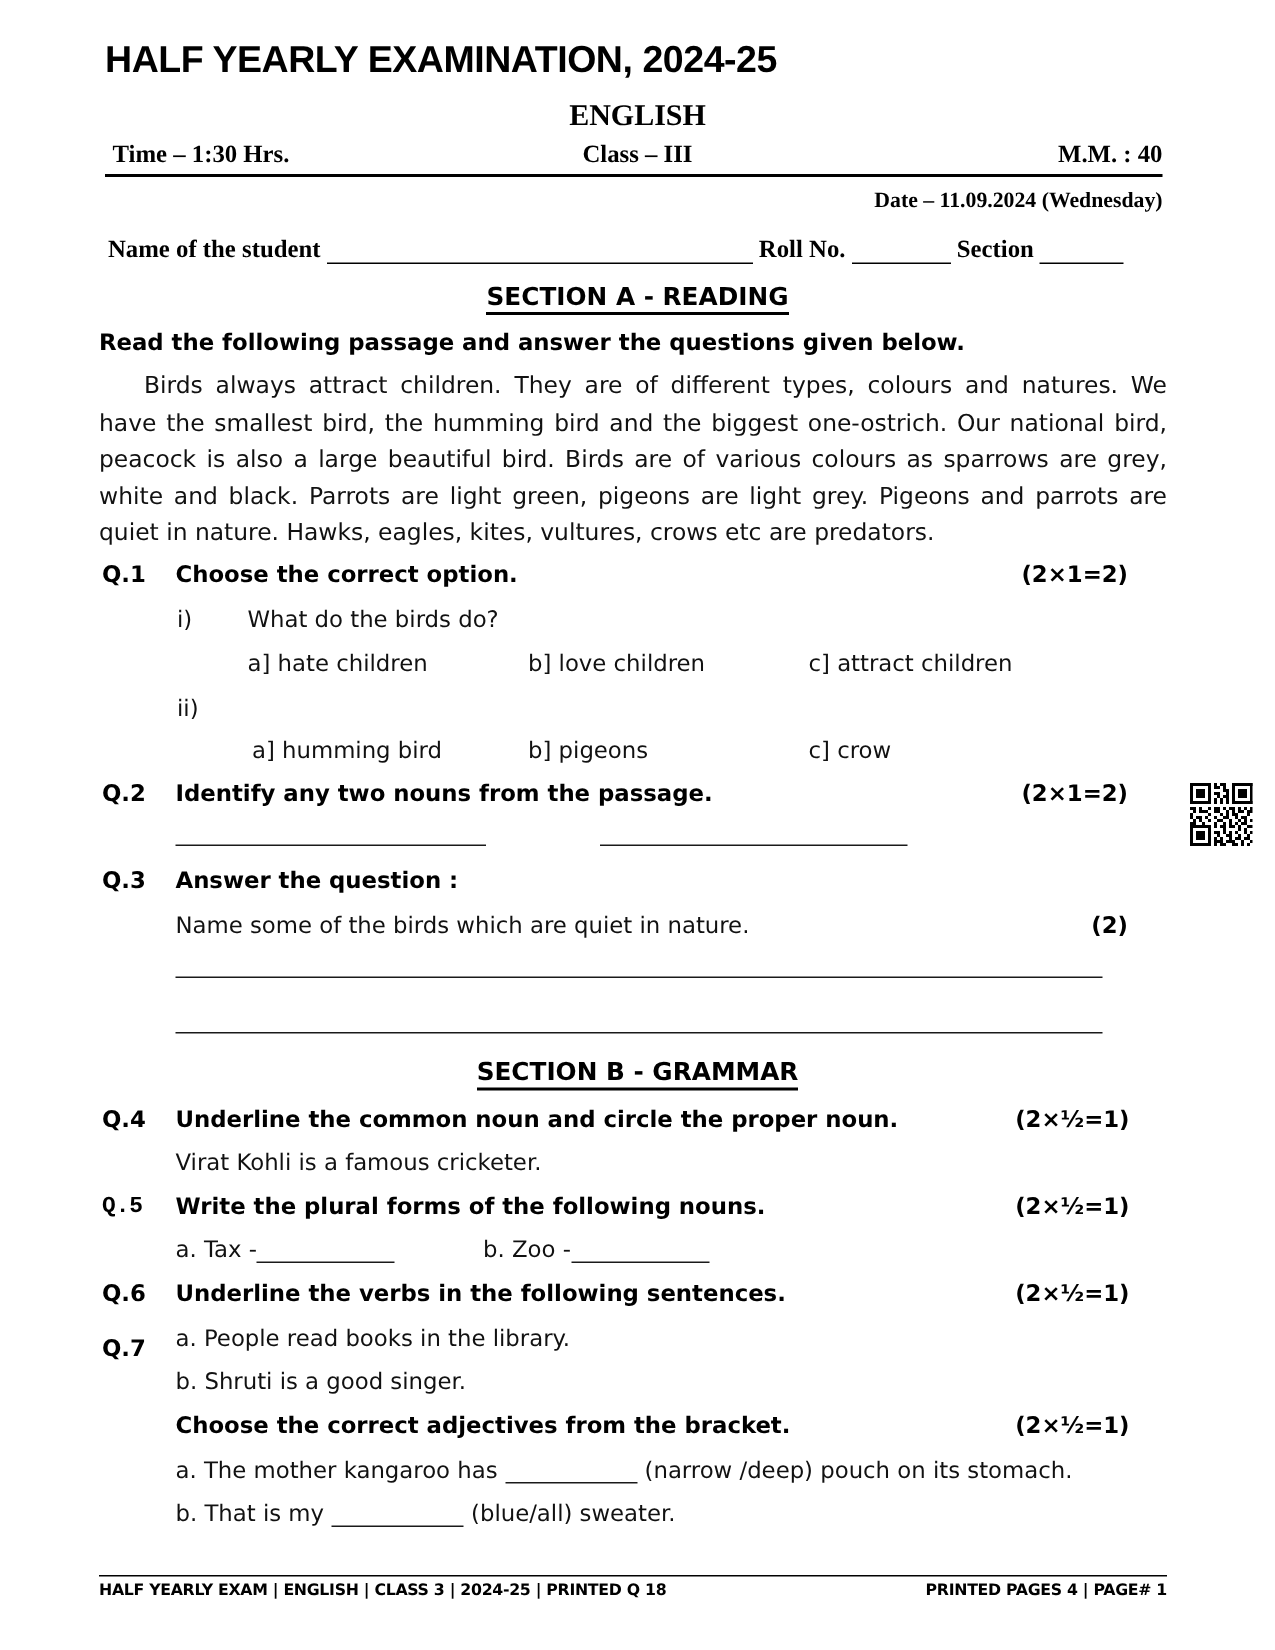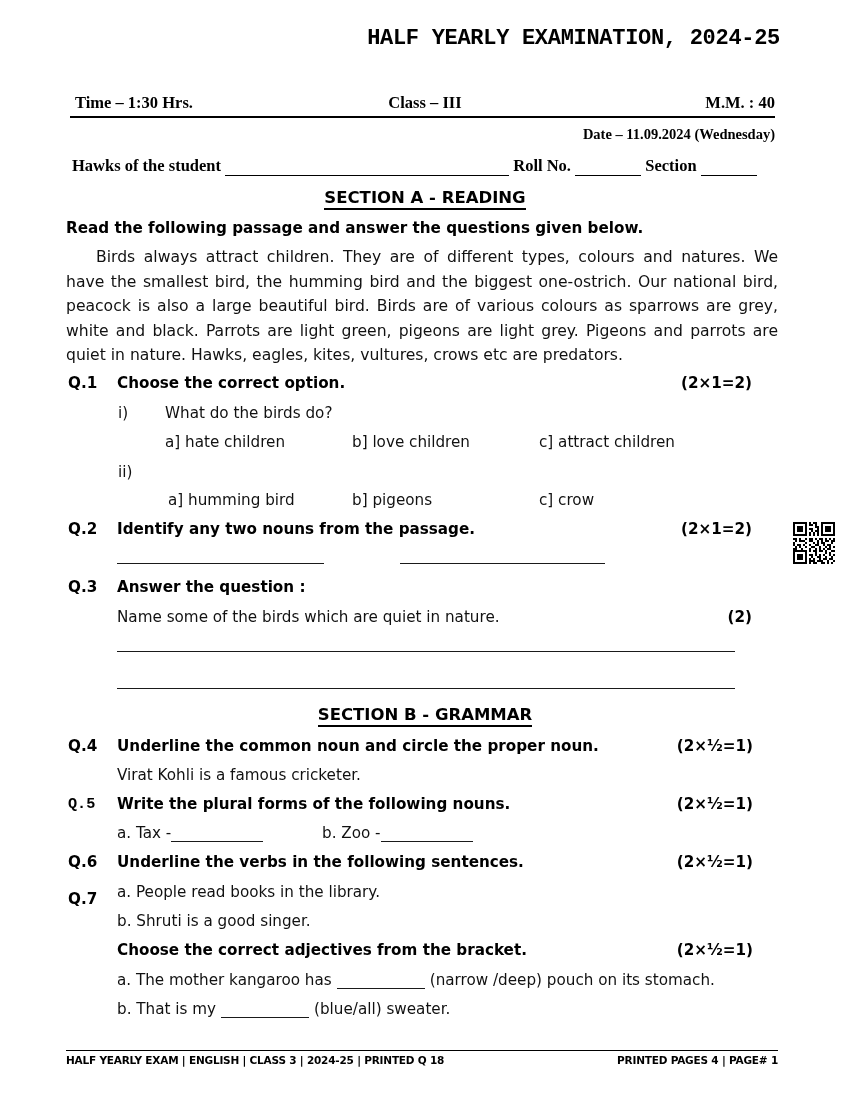--- a/index.html
+++ b/index.html
@@ -20,24 +20,24 @@
     left: 0; top: 0;
     width: 850px;
     height: 1100px;
   }
 
   
   .exam-title {
     position: absolute;
     left: 70px; top: 26px;
     width: 710px;
-    text-align: right;
-    font-family: Liberation Mono, monospace;
-    font-weight: bold;
-    font-size: 22px;
+    text-align: left;
+    font-family: Liberation Sans, sans-serif;
+    font-weight: bold;
+    font-size: 25px;
     letter-spacing: -0.3px;
     white-space: nowrap;
   }
   .subject {
     position: absolute;
     left: 70px; top: 66px;
     width: 710px;
     text-align: center;
     font-family: "Liberation Serif", serif;
     font-weight: bold;
@@ -207,33 +207,34 @@
   }
   .footer-left  { position: absolute; left: 0; top: 0; }
   .footer-right { position: absolute; right: 0; top: 0; }
 </style>
 </head>
 <body>
 
 <div class="page">
 
   <div class="exam-title">HALF YEARLY EXAMINATION, 2024-25</div>
+  <div class="subject">ENGLISH</div>
 
   <div class="meta-row">
     <span class="meta-time">Time – 1:30 Hrs.</span>
     <span class="meta-class">Class – III</span>
     <span class="meta-mm">M.M. : 40</span>
   </div>
 
   <div class="rule-head"></div>
 
   <div class="date-line">Date – 11.09.2024 (Wednesday)</div>
 
   <div class="name-row">
-    <span>Hawks of the student</span>
+    <span>Name of the student</span>
     <span class="ul ul-name"></span>
     <span>Roll No.</span>
     <span class="ul ul-roll"></span>
     <span>Section</span>
     <span class="ul ul-sect"></span>
   </div>
 
   <div class="section-head" id="sec-a">
     <span>SECTION A -  READING</span>
   </div>

